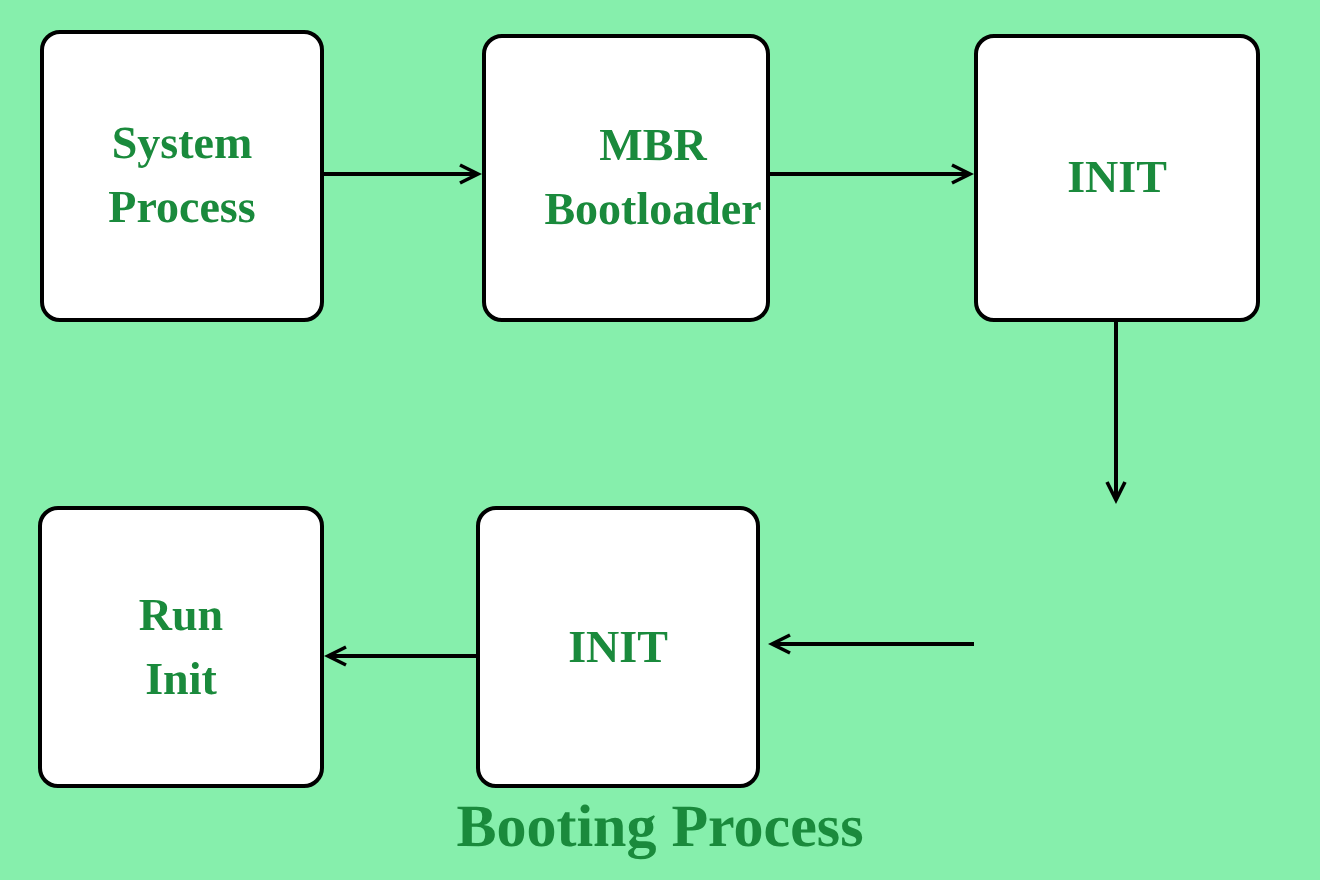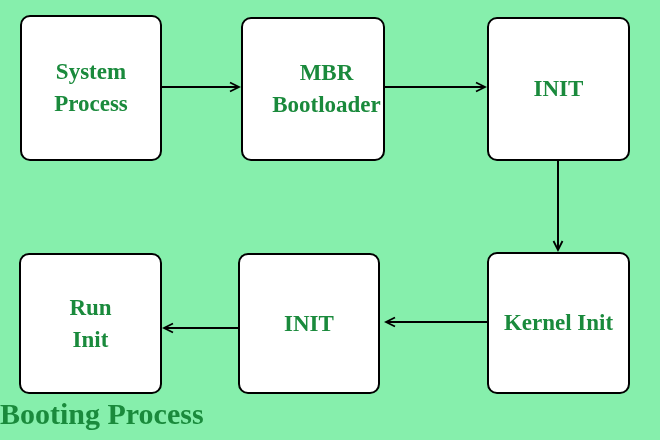--- a/index.html
+++ b/index.html
@@ -34,20 +34,21 @@
     left: 0; top: 0;
     width: 660px; height: 440px;
     pointer-events: none;
   }
   .edge { stroke: #000000; stroke-width: 2; fill: none; }
   #diagram-title {
     position: absolute;
     left: 0;
     top: 397px;
     width: 660px;
+    text-align: center;
     color: #1a8a3c;
     font-weight: bold;
     font-size: 30px;
   }
 </style>
 </head>
 <body>
 
 <div id="canvas">
 
@@ -77,25 +78,20 @@
       <div>Bootloader</div>
     </div>
   </div>
 
   <div class="node" style="left:487px; top:17px; width:143px; height:144px;">
     <div class="label">
       <div>INIT</div>
     </div>
   </div>
 
-  <div class="node" style="left:487px; top:252px; width:143px; height:142px;">
-    <div class="label">
-      <div>Kernel Init</div>
-    </div>
-  </div>
 
   <div class="node" style="left:238px; top:253px; width:142px; height:141px;">
     <div class="label">
       <div>INIT</div>
     </div>
   </div>
 
   <div class="node" style="left:19px; top:253px; width:143px; height:141px;justify-content:center;">
     <div class="label">
       <div>Run</div>

